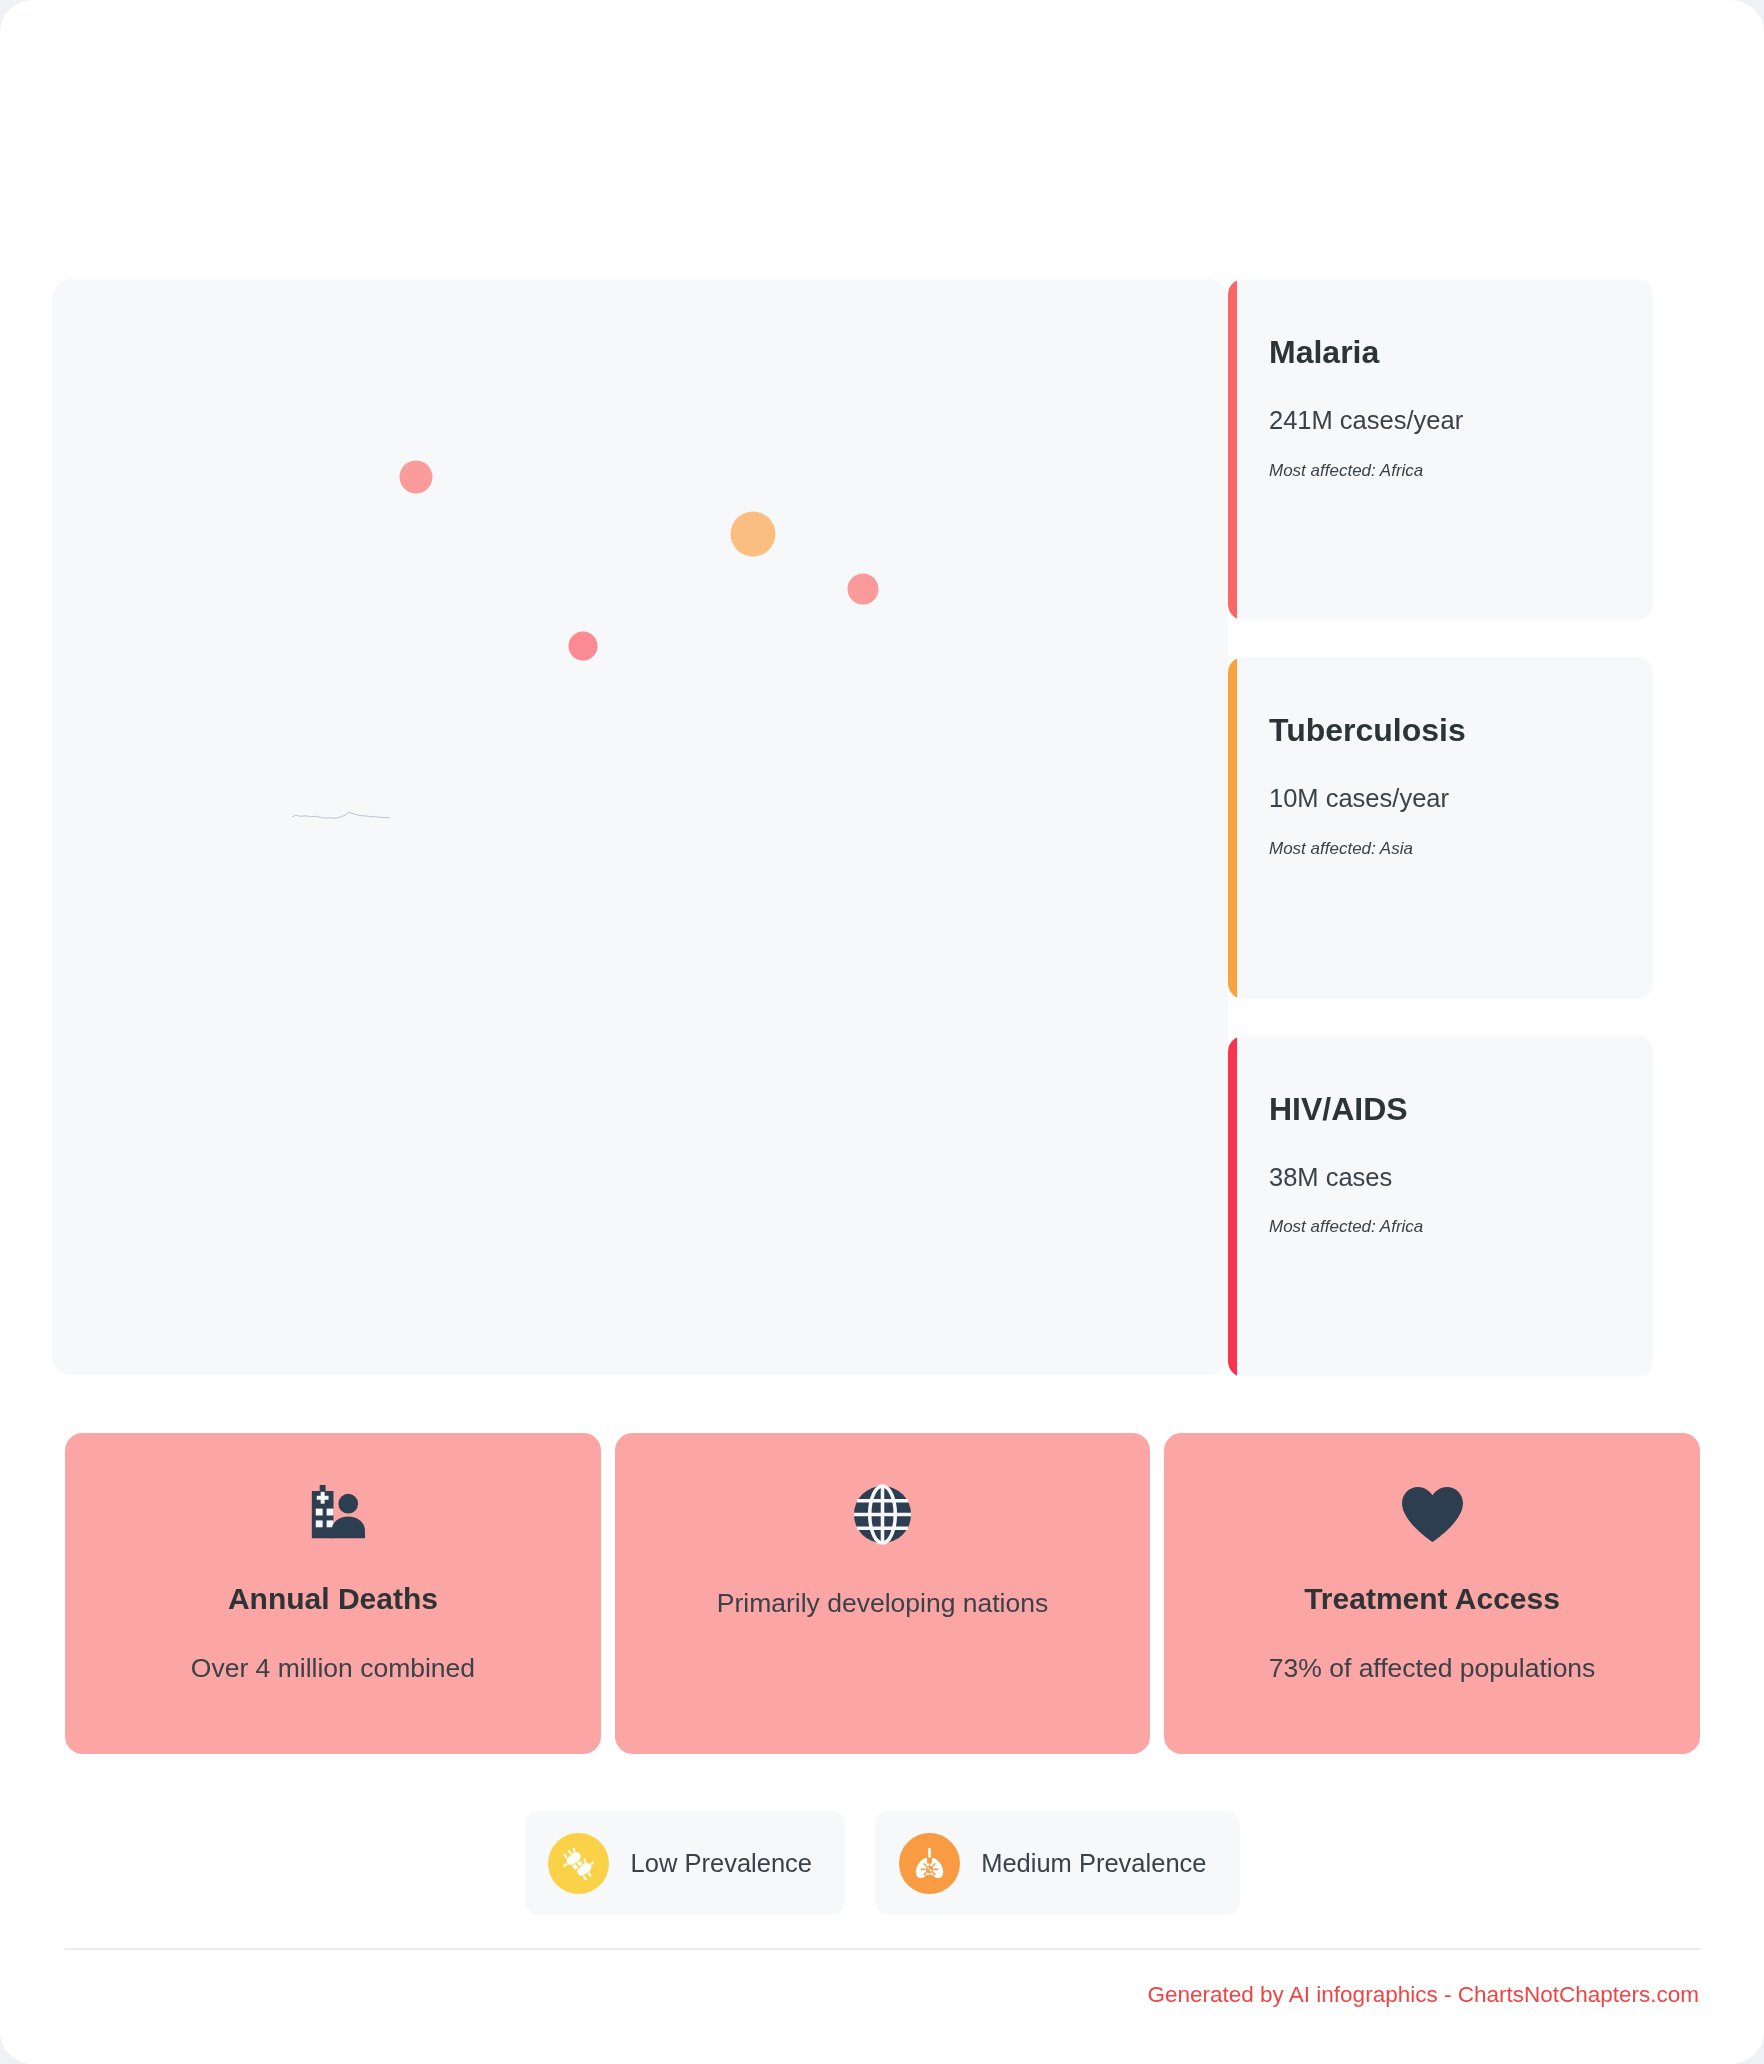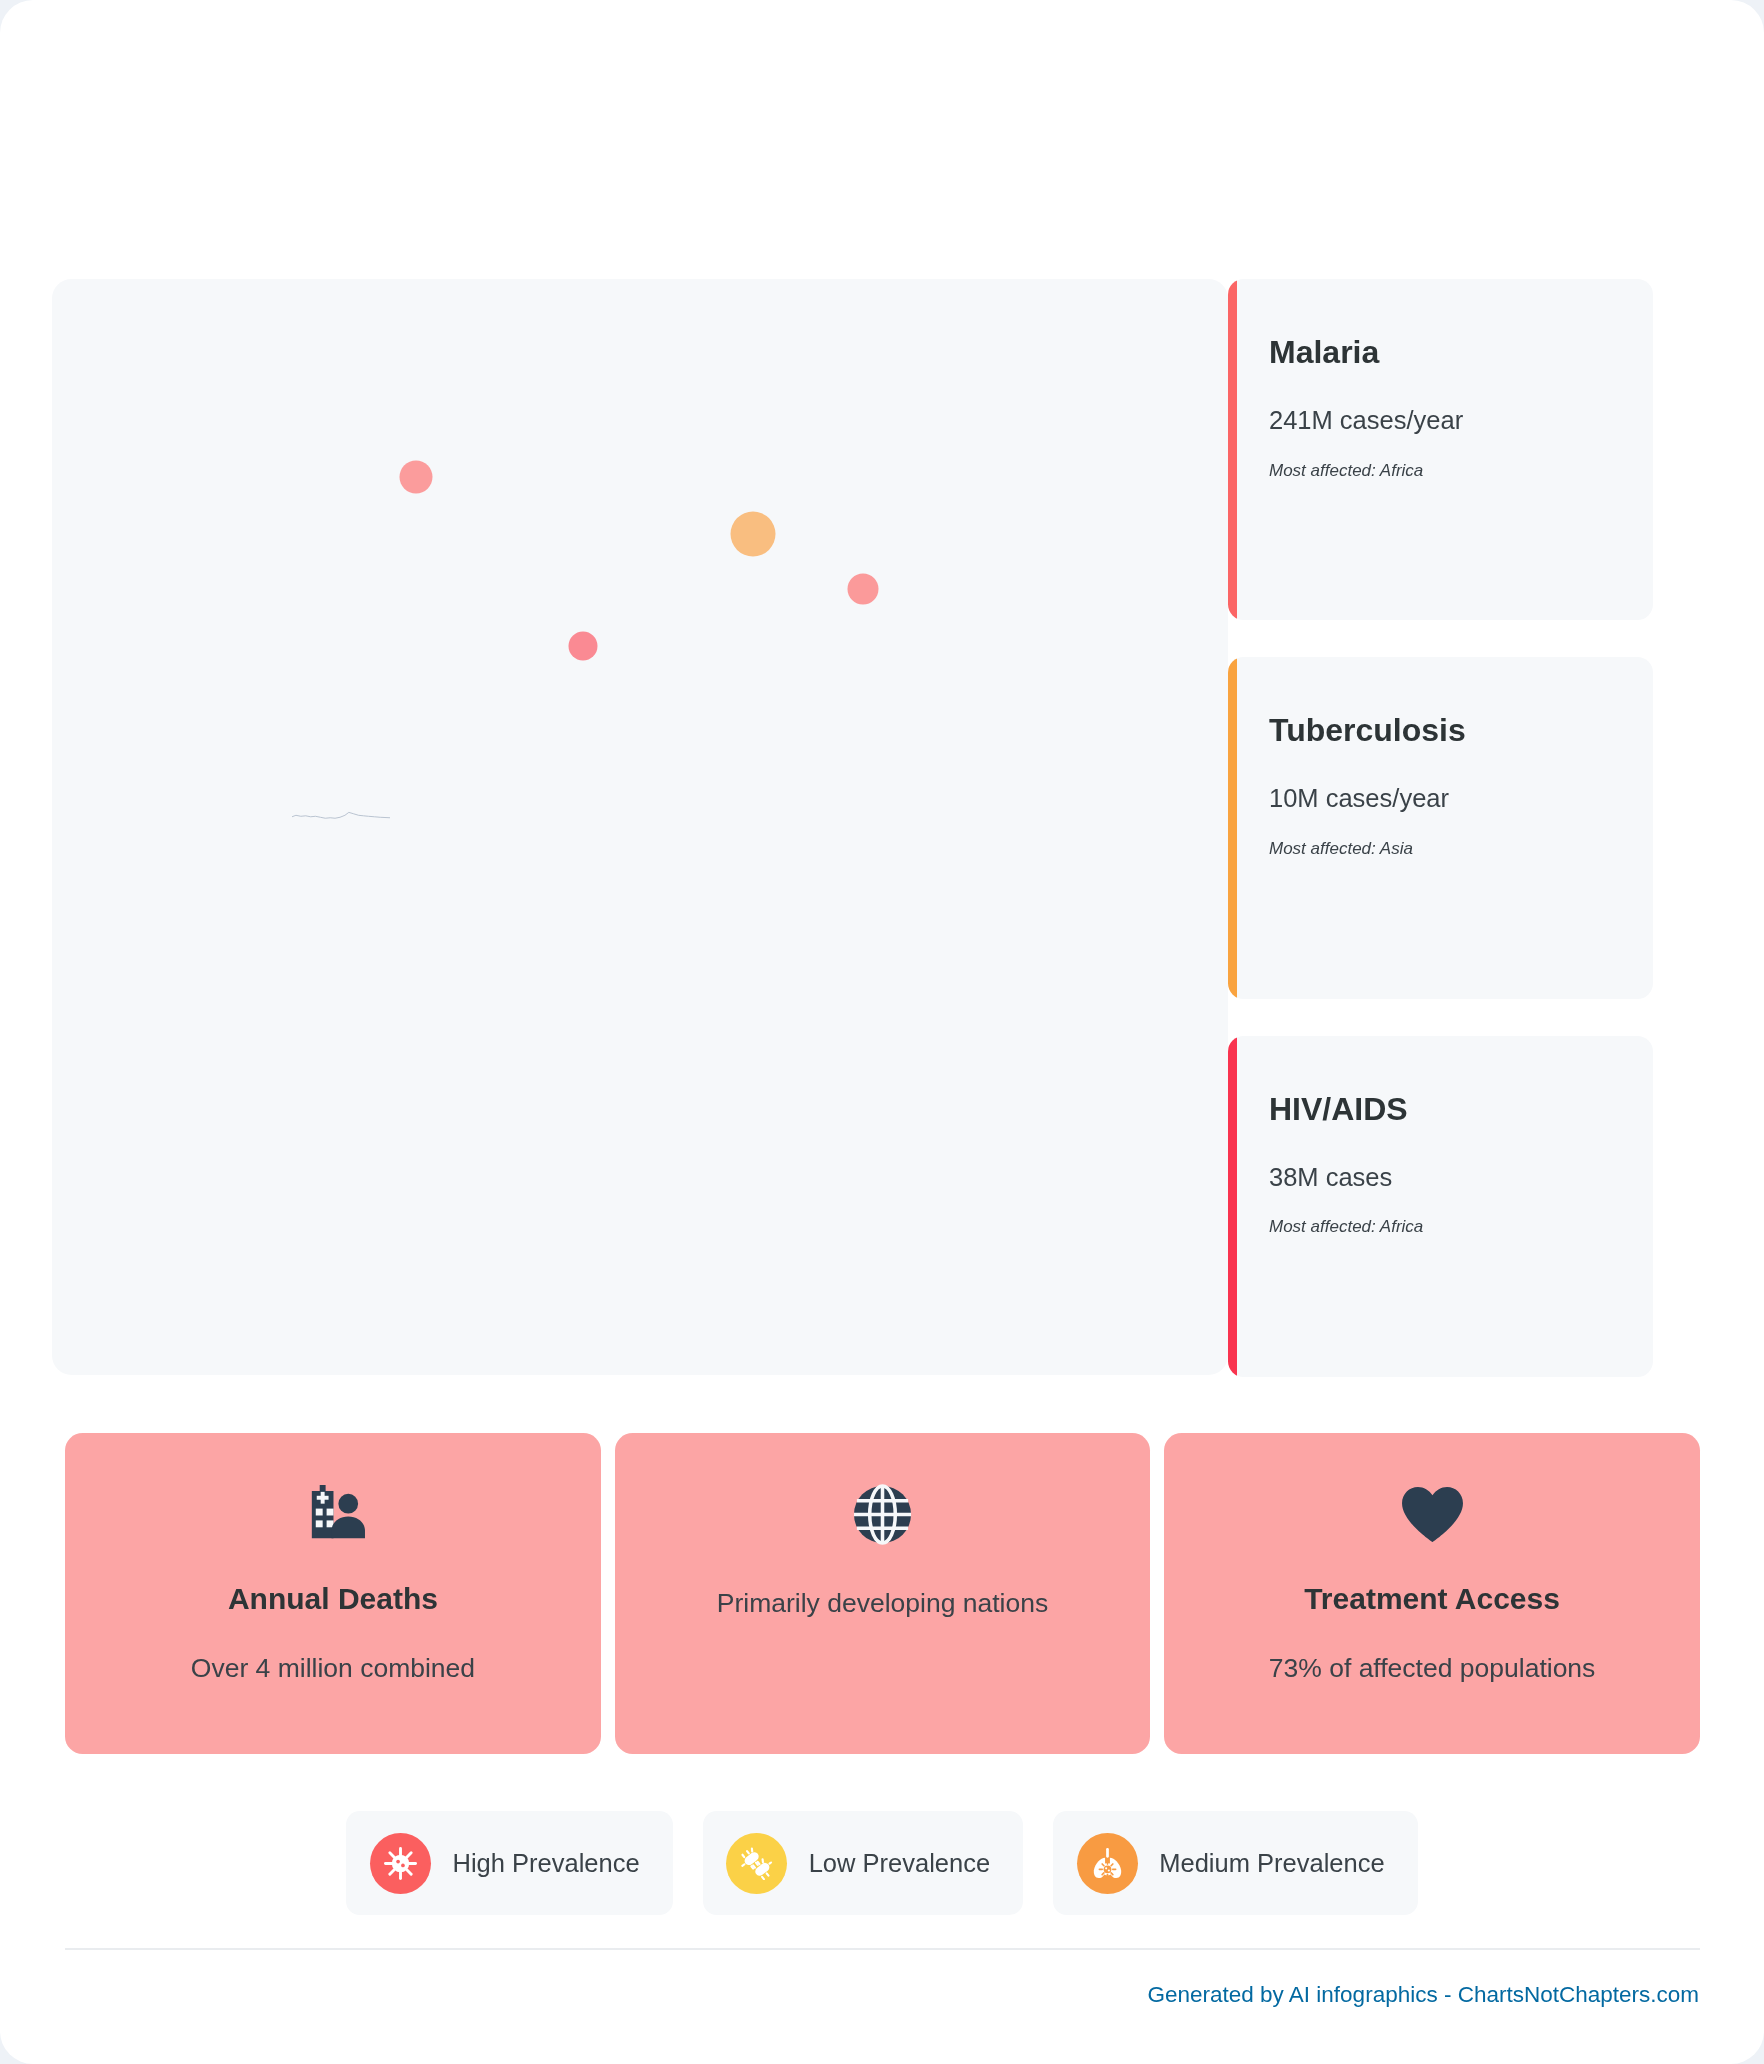--- a/index.html
+++ b/index.html
@@ -200,21 +200,21 @@
     width: 1635px;
     height: 2px;
     background: #e9ecef;
   }
 
   .footer {
     position: absolute;
     right: 65px;
     top: 1982px;
     font-size: 22.5px;
-    color: #0369a1;
+    color: #ef4444;
   }
 </style>
 </head>
 <body>
 
 <div class="page">
 
 
   <div class="main">
 
@@ -299,40 +299,20 @@
         </svg>
       </div>
       <div class="stat-title">Treatment Access</div>
       <div class="stat-value">73% of affected populations</div>
     </div>
 
   </div>
 
   <div class="legend">
 
-    <div class="legend-item">
-      <span class="legend-dot" style="background: rgb(251, 95, 95);">
-        <svg width="33" height="33" viewBox="0 0 34 34" fill="#ffffff">
-          <g stroke="#ffffff" stroke-width="3" stroke-linecap="round">
-            <line x1="17" y1="1.5" x2="17" y2="8"></line>
-              <line x1="17" y1="26" x2="17" y2="32.5"></line>
-            <line x1="1.5" y1="17" x2="8" y2="17"></line>
-              <line x1="26" y1="17" x2="32.5" y2="17"></line>
-            <line x1="6" y1="6" x2="10.5" y2="10.5"></line>
-              <line x1="23.5" y1="23.5" x2="28" y2="28"></line>
-            <line x1="28" y1="6" x2="23.5" y2="10.5"></line>
-              <line x1="10.5" y1="23.5" x2="6" y2="28"></line>
-          </g>
-          <circle cx="17" cy="17" r="9"></circle>
-          <circle cx="14.5" cy="15" r="1.9" fill="#fb5f5f"></circle>
-          <circle cx="19.5" cy="19" r="1.9" fill="#fb5f5f"></circle>
-        </svg>
-      </span>
-      <span class="legend-label">High Prevalence</span>
-    </div>
 
     <div class="legend-item">
       <span class="legend-dot" style="background: rgb(251, 209, 71);">
         <svg width="35" height="33" viewBox="0 0 36 34" fill="#ffffff">
           <g transform="rotate(-38 13 12)">
             <rect x="5" y="7.5" width="16" height="9" rx="4.5"></rect>
             <g stroke="#ffffff" stroke-width="2.2" stroke-linecap="round">
               <line x1="8" y1="6" x2="8" y2="3"></line>
                 <line x1="14" y1="6" x2="14" y2="3"></line>
               <line x1="18" y1="6.6" x2="19.6" y2="4"></line>

